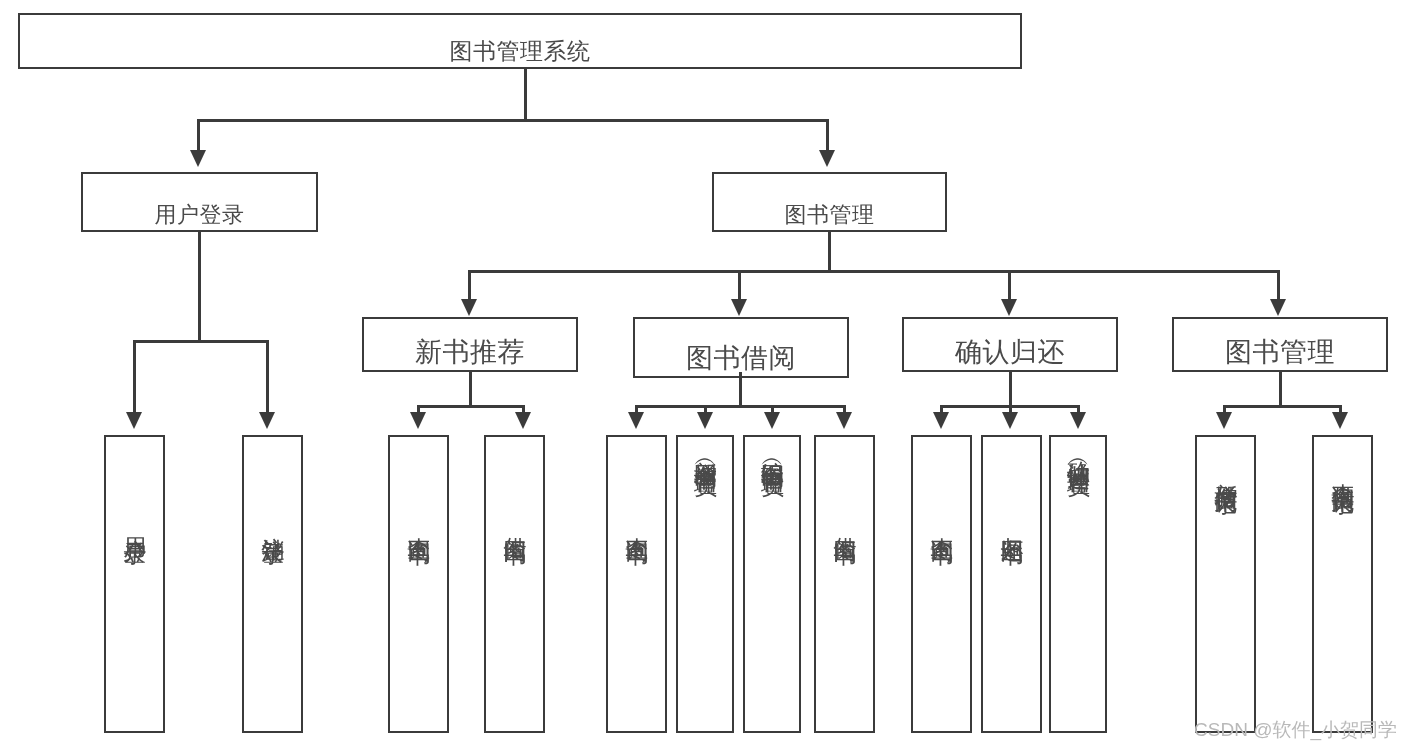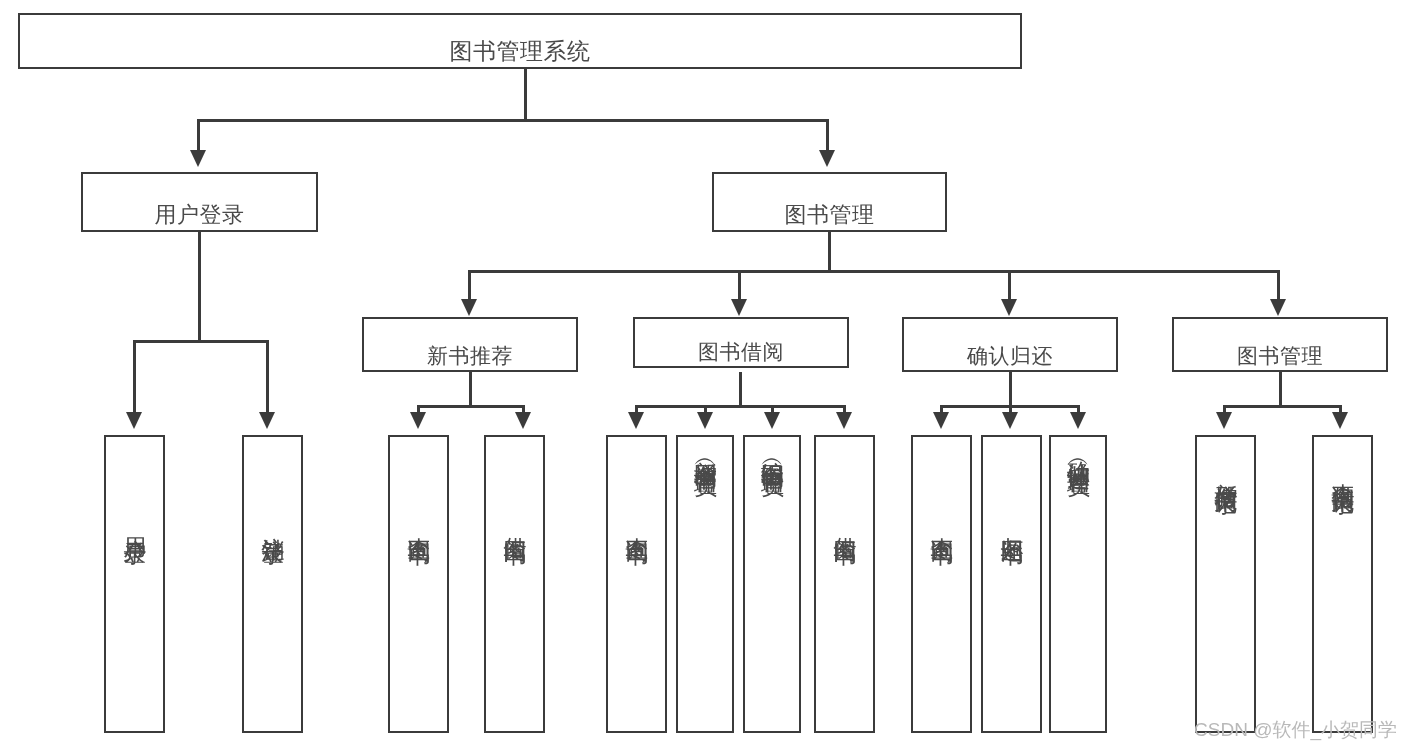--- a/index.html
+++ b/index.html
@@ -23,21 +23,21 @@
     background:#ffffff;
     display:flex;
     align-items:flex-end;
     justify-content:center;
     text-align:center;
     color:#4a4a4a;
     letter-spacing:0.5px;
   }
   .node.root{ font-size:23px; }
   .node.lvl1{ font-size:22px; }
-  .node.lvl2{ font-size:21px; }
+  .node.lvl2{ font-size:27px; }
   
   .node.leaf{
     font-size:23px;
     align-items:flex-start;
     justify-content:center;
     padding-top:0;
   }
   .node.leaf .vtext{
     writing-mode:vertical-rl;
     text-orientation:upright;
@@ -112,21 +112,21 @@
   <div class="conn vline" style="left:1008px;top:270px;width:3px;height:30px;"></div>
   <div class="conn vline" style="left:1277px;top:270px;width:3px;height:30px;"></div>
   <div class="arrow" style="left:461px;top:299px;"></div>
   <div class="arrow" style="left:731px;top:299px;"></div>
   <div class="arrow" style="left:1001px;top:299px;"></div>
   <div class="arrow" style="left:1270px;top:299px;"></div>
 
   <div class="node lvl2" style="left:362px;top:317px;width:216px;height:55px;">
     <span>新书推荐</span>
   </div>
-  <div class="node lvl2" style="left:633px;top:317px;width:216px;height:51px;">
+  <div class="node lvl2" style="left:633px;top:317px;width:216px;height:61px;">
     <span>图书借阅</span>
   </div>
   <div class="node lvl2" style="left:902px;top:317px;width:216px;height:55px;">
     <span>确认归还</span>
   </div>
   <div class="node lvl2" style="left:1172px;top:317px;width:216px;height:55px;">
     <span>图书管理</span>
   </div>
 
   <div class="conn vline" style="left:469px;top:372px;width:3px;height:36px;"></div>

